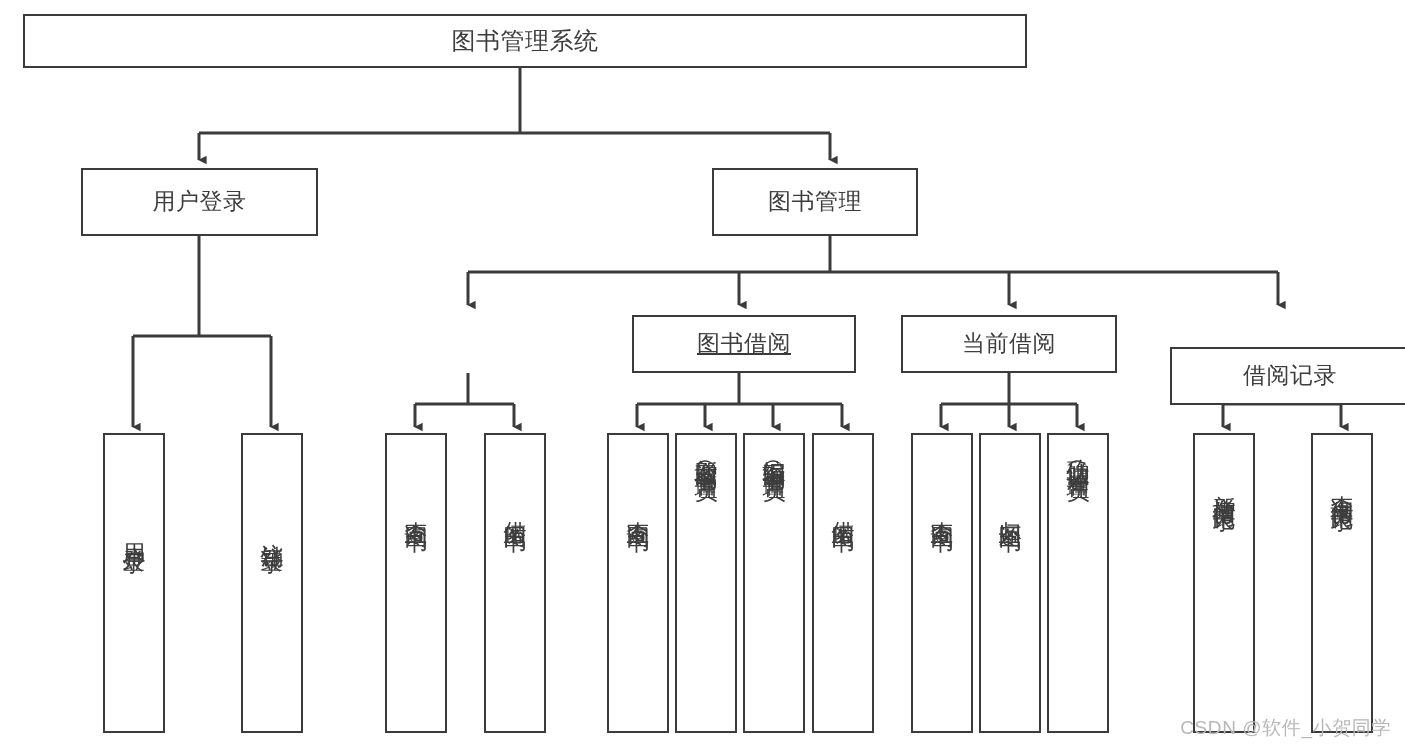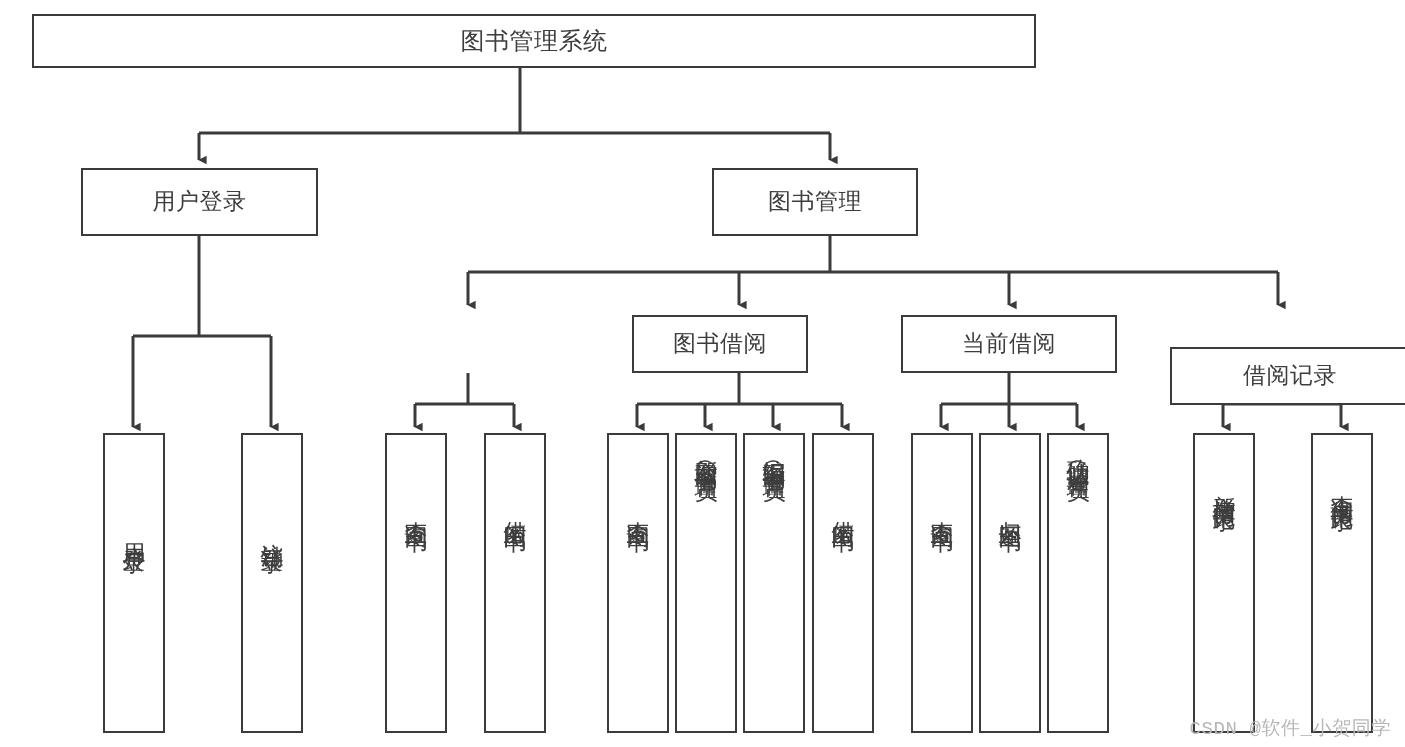--- a/index.html
+++ b/index.html
@@ -80,21 +80,21 @@
     padding-top: 42px;
   }
   .watermark {
     position: absolute;
     right: 14px;
     bottom: 6px;
     font-size: 19px;
     color: #b7b7b7;
     letter-spacing: 0.6px;
     white-space: nowrap;
-    font-family: Liberation Mono, monospace;
+    font-family: Liberation Sans, sans-serif;
   }
 </style>
 </head>
 <body>
 
 <div id="diagram-root">
 
   <svg class="connectors" viewBox="0 0 1405 747" xmlns="http://www.w3.org/2000/svg">
     <defs>
       <marker id="arrowhead" markerWidth="9" markerHeight="9" refX="4.2" refY="7.6" orient="auto" markerUnits="userSpaceOnUse">
@@ -138,34 +138,34 @@
       <line x1="1009" y1="404" x2="1009" y2="427" marker-end="url(#arrowhead)"></line>
       <line x1="1077" y1="404" x2="1077" y2="427" marker-end="url(#arrowhead)"></line>
 
       <line x1="1278" y1="373" x2="1278" y2="404"></line>
       <line x1="1223" y1="404" x2="1341" y2="404"></line>
       <line x1="1223" y1="404" x2="1223" y2="427" marker-end="url(#arrowhead)"></line>
       <line x1="1341" y1="404" x2="1341" y2="427" marker-end="url(#arrowhead)"></line>
     </g>
   </svg>
 
-  <div class="node horiz root" style="left:32px; top:14px; width:1004px; height:54px;">
+  <div class="node horiz root" style="left:23px; top:14px; width:1004px; height:54px;">
     <span class="node-label">图书管理系统</span>
   </div>
 
   <div class="node horiz" style="left:81px; top:168px; width:237px; height:68px;">
     <span class="node-label">用户登录</span>
   </div>
 
   <div class="node horiz" style="left:712px; top:168px; width:206px; height:68px;">
     <span class="node-label">图书管理</span>
   </div>
 
 
-  <div class="node horiz" style="left:632px; top:315px; width:176px; height:58px;">
+  <div class="node horiz" style="left:632px; top:315px; width:224px; height:58px;text-decoration:underline;">
     <span class="node-label">图书借阅</span>
   </div>
 
   <div class="node horiz" style="left:901px; top:315px; width:216px; height:58px;align-items:center;">
     <span class="node-label">当前借阅</span>
   </div>
 
   <div class="node horiz" style="left:1170px; top:315px; width:240px; height:58px;margin-top:32px;">
     <span class="node-label">借阅记录</span>
   </div>

